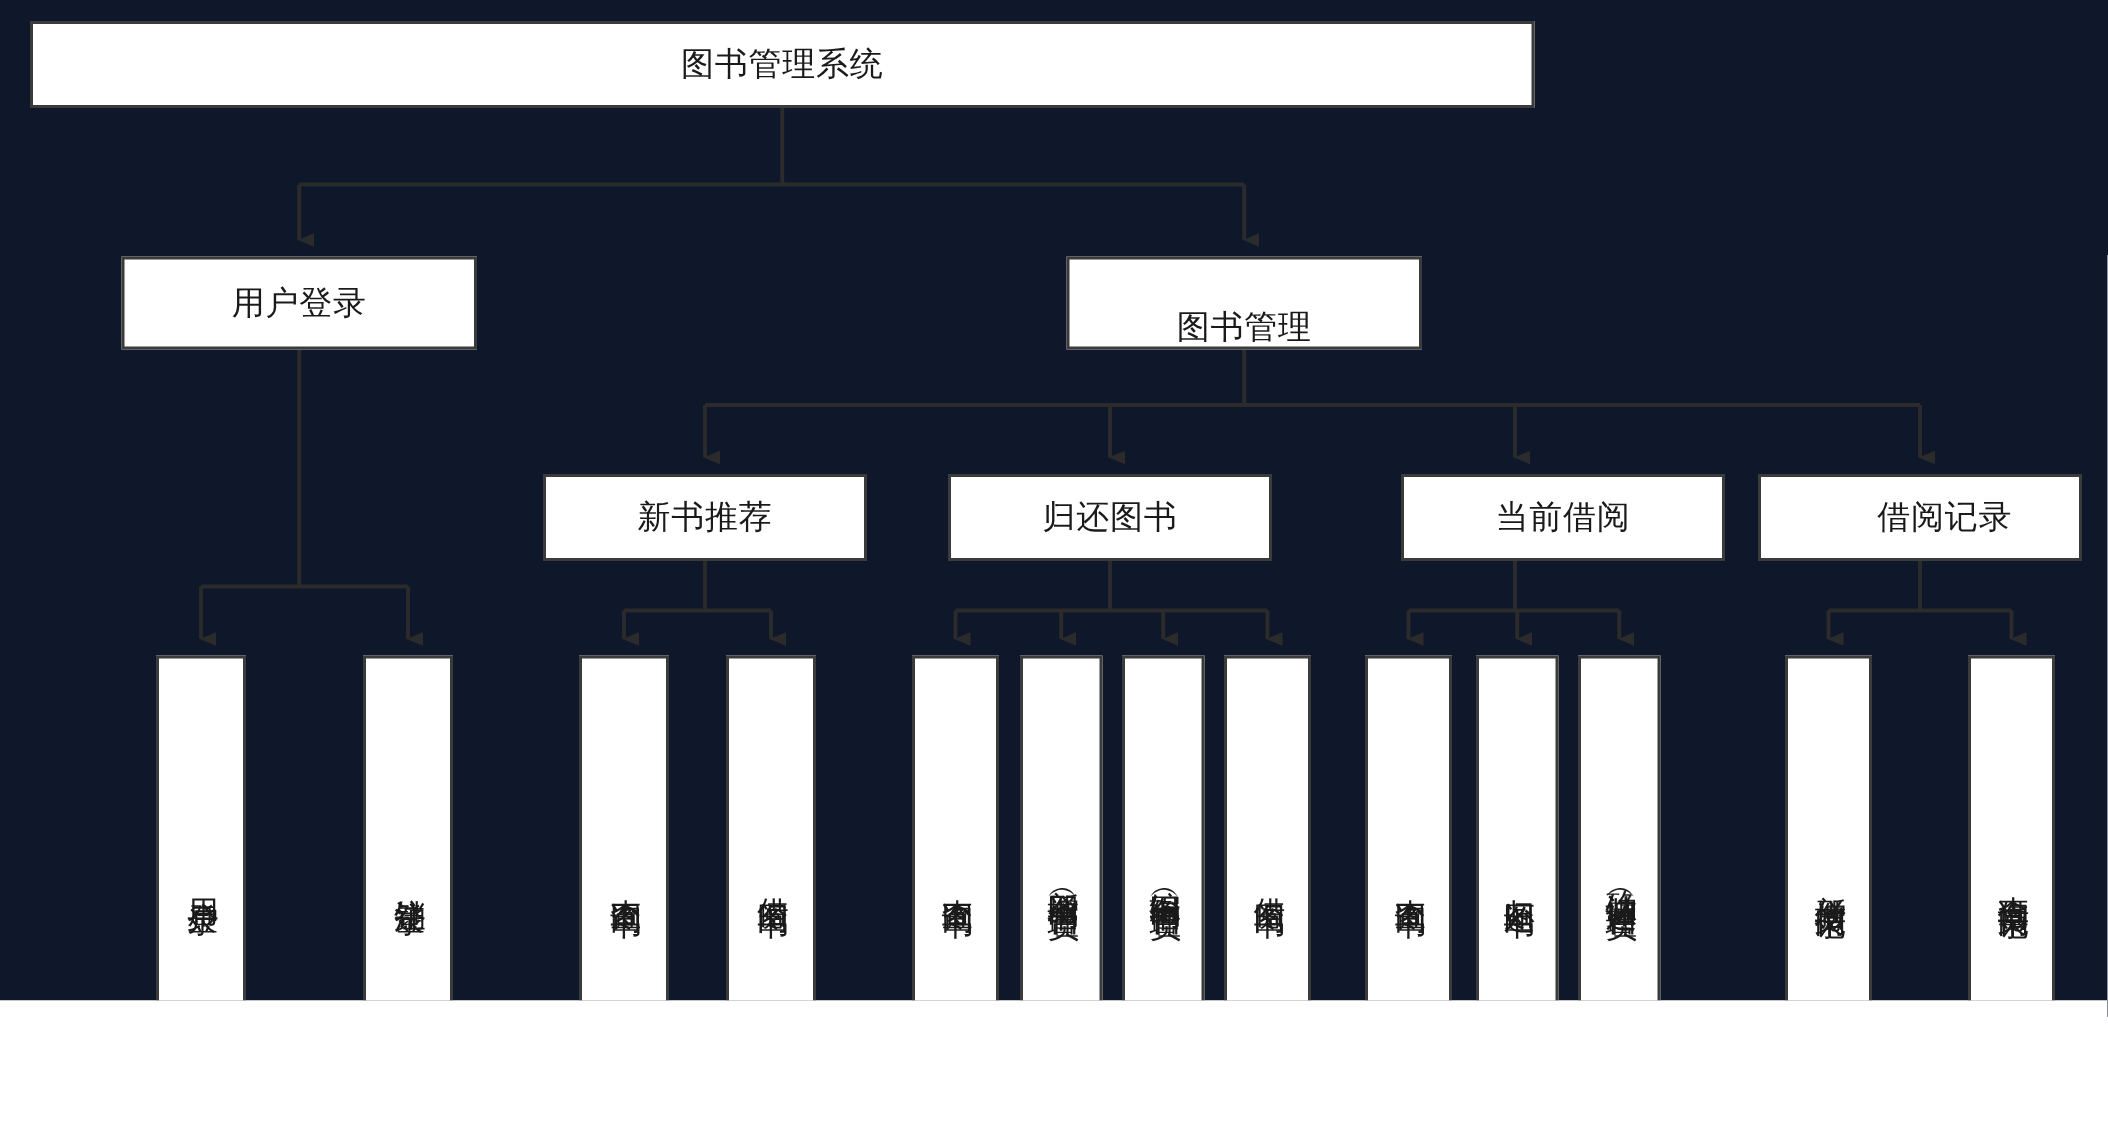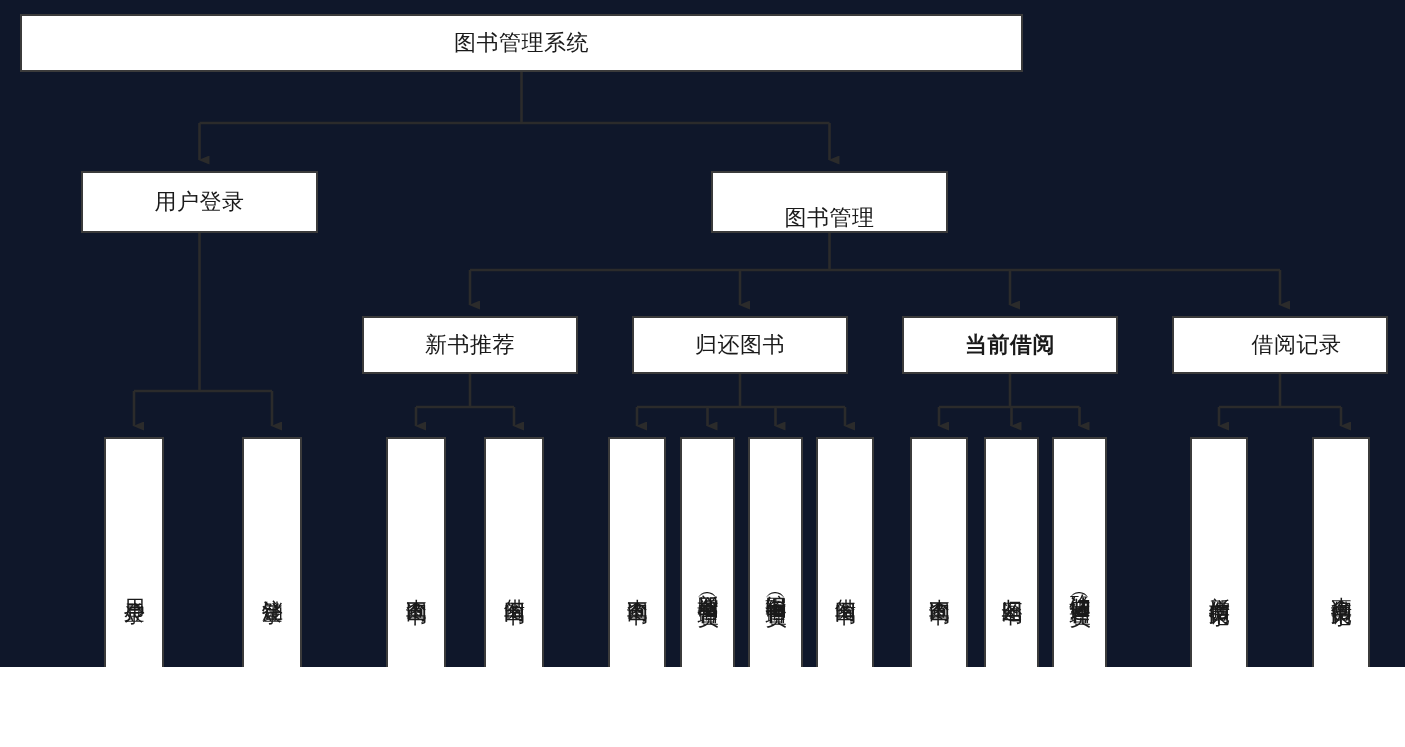--- a/index.html
+++ b/index.html
@@ -117,21 +117,21 @@
       </div>
       <div class="node horizontal" style="left: 711px; top: 171px; width: 237px; height: 62px; align-items: flex-end;">
         <span class="node-label">图书管理</span>
       </div>
       <div class="node horizontal" style="left: 362px; top: 316px; width: 216px; height: 58px;">
         <span class="node-label">新书推荐</span>
       </div>
       <div class="node horizontal" style="left: 632px; top: 316px; width: 216px; height: 58px;">
         <span class="node-label">归还图书</span>
       </div>
-      <div class="node horizontal" style="left: 902px; top: 316px; width: 216px; height: 58px; font-weight: bold;">
+      <div class="node horizontal" style="left: 934px; top: 316px; width: 216px; height: 58px;">
         <span class="node-label">当前借阅</span>
       </div>
       <div class="node horizontal" style="left: 1172px; top: 316px; width: 216px; height: 58px; padding-left: 33px;">
         <span class="node-label">借阅记录</span>
       </div>
       <div class="node vertical" style="left: 104px; top: 437px; width: 60px; height: 297px;">
         <span class="node-label">用户登录</span>
       </div>
       <div class="node vertical" style="left: 242px; top: 437px; width: 60px; height: 297px;">
         <span class="node-label">注销登录</span>

